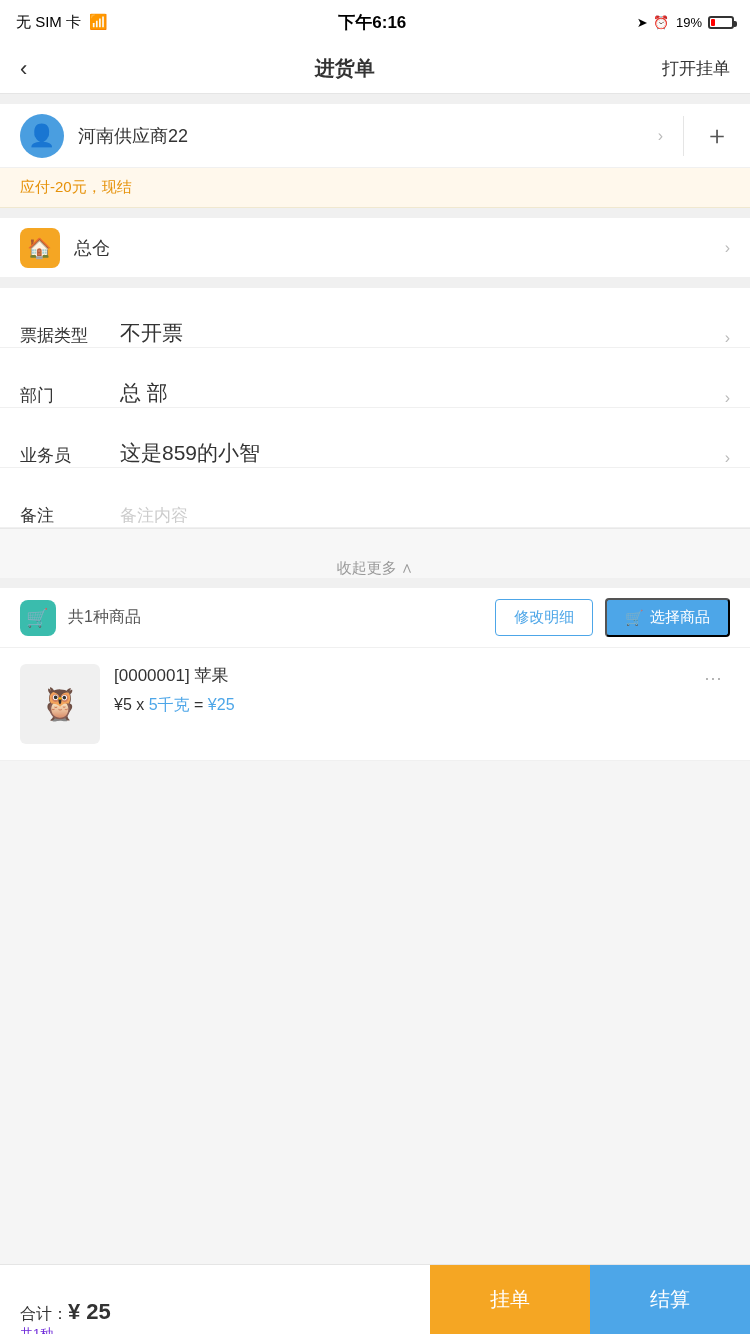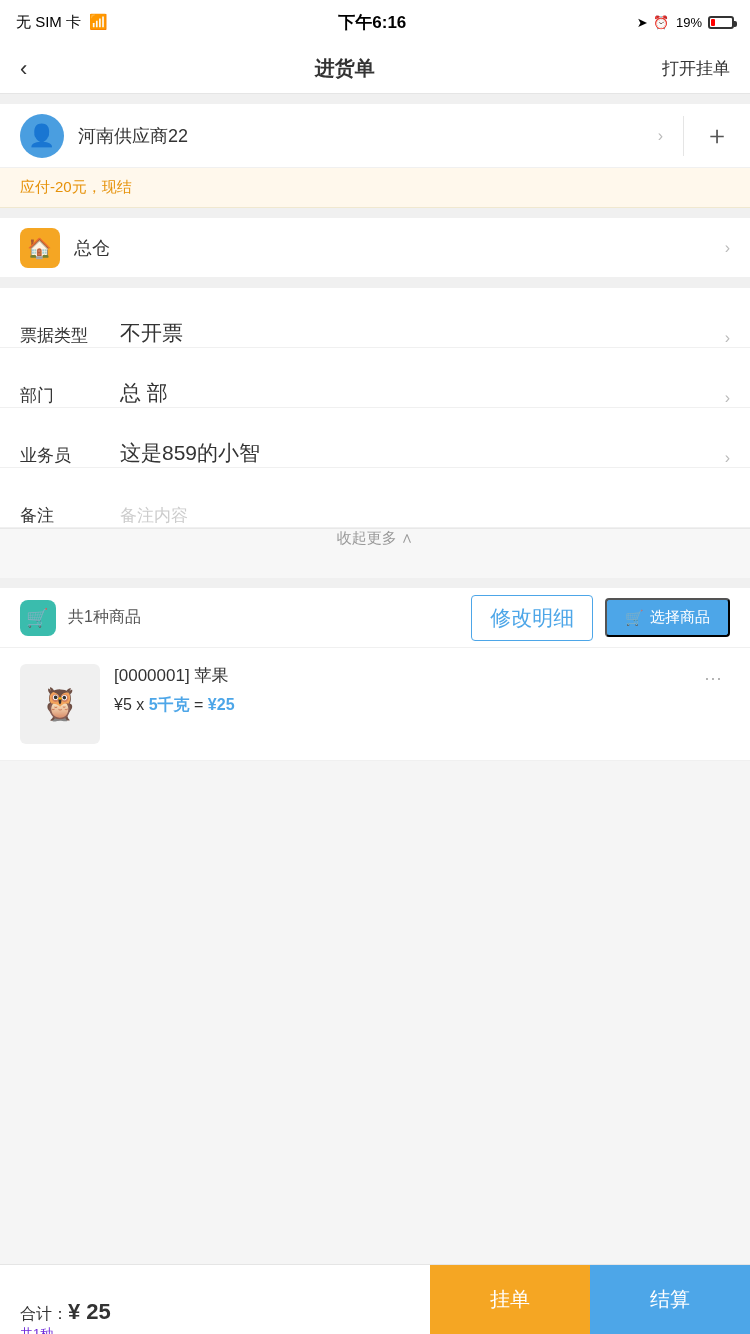--- a/index.html
+++ b/index.html
@@ -128,21 +128,21 @@
     }
     .form-label { font-size: 17px; color: #333; flex-shrink: 0; width: 90px; }
     .form-value { flex: 1; font-size: 21px; color: #333; padding-left: 10px; }
     .form-value-placeholder { flex: 1; font-size: 17px; color: #ccc; padding-left: 10px; }
 
     
     .collapse-row {
       background: #f7f7f7;
       height: 50px;
       display: flex;
-      align-items: flex-start;
+      align-items: flex-end;
       justify-content: center;
       border-top: 1px solid #e8e8e8;
       cursor: pointer;
     }
     .collapse-text { font-size: 15px; color: #999; }
 
     
     .product-header {
       background: #fff;
       display: flex;
@@ -152,21 +152,21 @@
       border-bottom: 1px solid #f0f0f0;
     }
     .product-icon-wrap {
       width: 36px; height: 36px; border-radius: 8px; background: #3ABCAD;
       display: flex; align-items: center; justify-content: center;
       margin-right: 12px;
     }
     .product-count { flex: 1; font-size: 16px; color: #555; }
     .btn-modify {
       border: 1.5px solid #4DA6E8; background: #fff; color: #4DA6E8;
-      font-size: 21px; padding: 8px 18px; border-radius: 4px; cursor: pointer; margin-right: 12px;
+      font-size: 15px; padding: 8px 18px; border-radius: 4px; cursor: pointer; margin-right: 12px;
     }
     .btn-select {
       background: #4DA6E8; color: #fff;
       font-size: 15px; padding: 8px 18px; border-radius: 4px; cursor: pointer;
       display: flex; align-items: center; gap: 6px;
     }
 
     
     .product-card {
       background: #fff;
@@ -178,21 +178,21 @@
     }
     .product-thumbnail {
       width: 80px; height: 80px; background: #f0f0f0; border-radius: 6px;
       display: flex; align-items: center; justify-content: center;
       margin-right: 14px; flex-shrink: 0;
     }
     .owl-icon { font-size: 32px; color: #ccc; }
     .product-info { flex: 1; }
     .product-name { font-size: 17px; color: #333; font-weight: 500; margin-bottom: 8px; }
     .product-price { font-size: 16px; color: #333; }
-    .price-blue { color: #4DA6E8; font-weight: bold; }
+    .price-blue { color: #4DA6E8; }
     .more-btn { font-size: 18px; color: #aaa; padding: 4px 8px; cursor: pointer; }
 
     
     .bottom-bar {
       position: fixed;
       bottom: 0;
       left: 0;
       width: 750px;
       height: 70px;
       display: flex;

